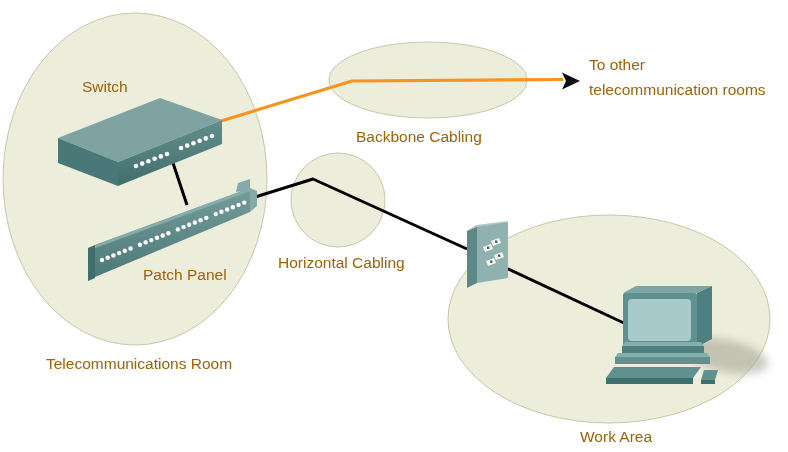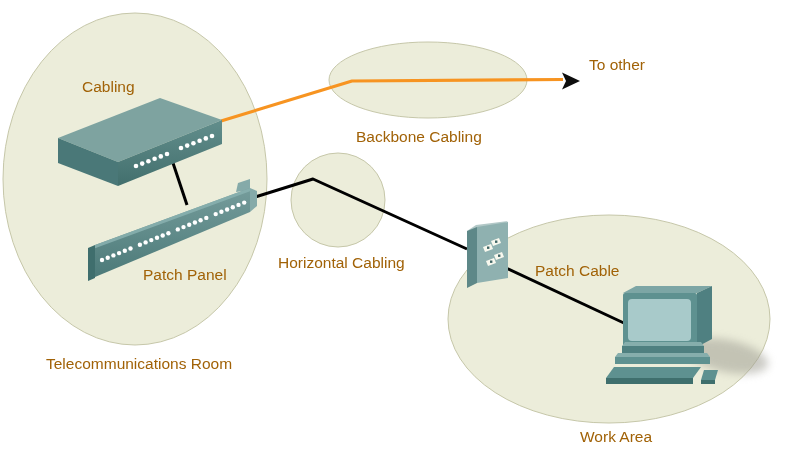--- a/index.html
+++ b/index.html
@@ -141,31 +141,31 @@
       <polygon points="622,346 704,346 704,353 622,353" fill="#4f8080"></polygon>
       <polygon points="618,353 707,353 710,357 615,357" fill="#86aeac"></polygon>
       <polygon points="615,357 710,357 710,364 615,364" fill="#5e9190"></polygon>
       <polygon points="614,367 701,367 693,378 606,378" fill="#5e9190"></polygon>
       <polygon points="606,378 693,378 693,384 606,384" fill="#3f6f6d"></polygon>
       <polygon points="704,370 718,370 715,380 701,380" fill="#5e9190"></polygon>
       <polygon points="701,380 715,380 715,384 701,384" fill="#3f6f6d"></polygon>
     </g>
   </svg>
 
-  <div class="lbl" style="left:82px;top:78px;">Cabling</div>
+  <div class="lbl" style="left:82px;top:78px;">Switch</div>
 
   <div class="lbl" style="left:143px;top:266px;">Patch Panel</div>
 
   <div class="lbl" style="left:46px;top:355px;">Telecommunications Room</div>
 
   <div class="lbl" style="left:356px;top:128px;">Backbone Cabling</div>
 
   <div class="lbl" style="left:278px;top:254px;">Horizontal Cabling</div>
 
-  <div class="lbl" style="left:535px;top:262px;">Patch Cable</div>
 
   <div class="lbl" style="left:580px;top:428px;">Work Area</div>
 
   <div class="lbl lbl-2line" style="left:589px;top:52px;">
     <span>To other</span>
+    <span>telecommunication rooms</span>
   </div>
 
 </div>
 
 </body></html>

